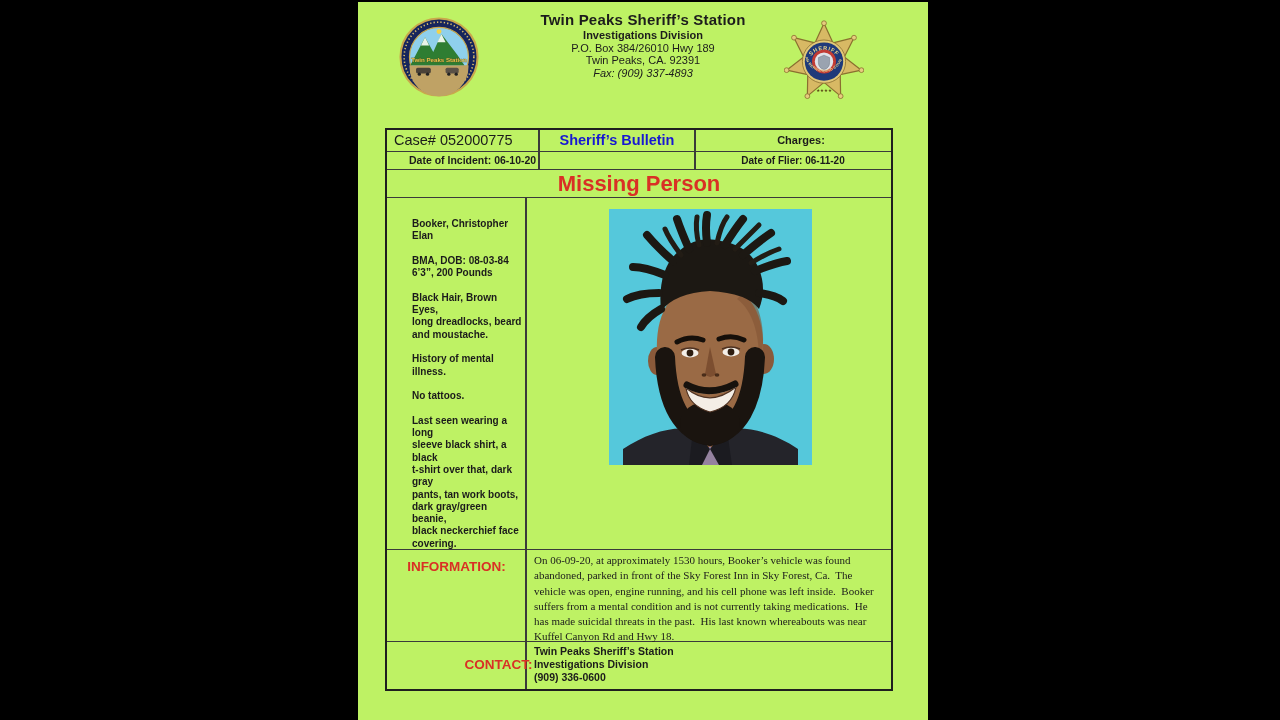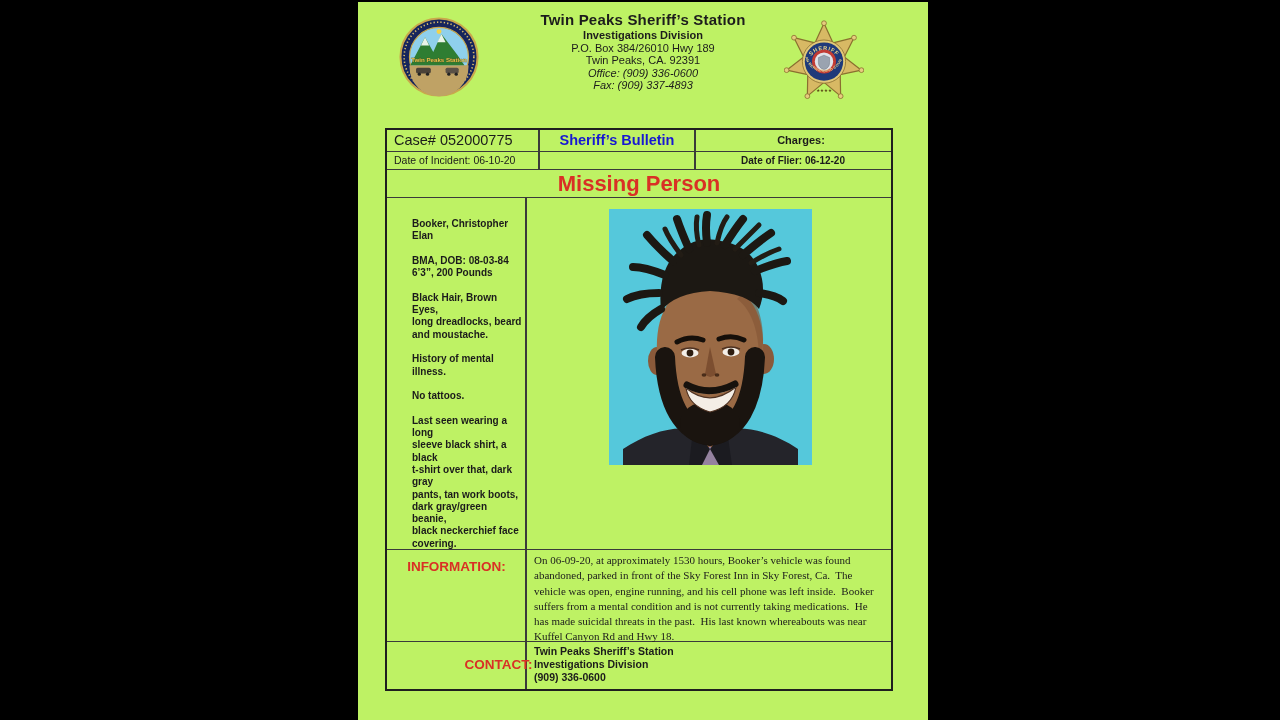--- a/index.html
+++ b/index.html
@@ -22,22 +22,22 @@
   .hline,.vline{position:absolute;background:#3a3a3a;}
   .hline{left:0;width:504px;height:1.5px;}
   .vline{width:1.5px;}
   .cell{position:absolute;box-sizing:border-box;color:#1b1b1b;}
   .case-cell{left:0;top:0;width:152px;height:22px;font-size:14.5px;font-weight:normal;
              line-height:21px;padding-left:7px;}
   .bulletin-cell{left:152px;top:0;width:156px;height:22px;font-size:14.5px;font-weight:bold;
              line-height:21px;text-align:center;}
   .charges-cell{left:308px;top:0;width:212px;height:22px;font-size:11px;font-weight:bold;
              line-height:21px;text-align:center;}
-  .date-incident-cell{left:0;top:22px;width:152px;height:18px;font-size:10.5px;font-weight:normal;
-             line-height:17px;padding-left:7px;}
+  .date-incident-cell{left:0;top:22px;width:152px;height:18px;font-size:10.5px;font-weight:bold;
+             line-height:17px;padding-left:22px;}
   .date-flier-cell{left:308px;top:22px;width:196px;height:18px;font-size:10px;font-weight:bold;
              line-height:17px;text-align:center;}
   .missing-cell{left:0;top:40px;width:504px;height:28px;font-size:22px;font-weight:bold;
              line-height:27px;text-align:center;}
   .desc-cell{left:0;top:68px;width:139px;height:352px;font-size:10px;font-weight:bold;
              line-height:12.3px;padding:20px 4px 0 25px;white-space:pre-wrap;}
   .photo-cell{left:139px;top:68px;width:365px;height:352px;}
   .photo-frame{position:absolute;left:83px;top:11px;width:203px;height:256px;}
   .info-label-cell{left:0;top:420px;width:139px;height:92px;font-size:13.5px;font-weight:bold;
              text-align:center;padding-top:9px;}
@@ -73,21 +73,20 @@
           <circle cx="71" cy="71" r="2" fill="#222"></circle>
         <text x="50" y="56" text-anchor="middle" font-size="7.5" font-weight="bold" fill="#e3c04c" stroke="#5a4a1a" stroke-width="0.45" paint-order="stroke">Twin Peaks Station</text>
       </svg>
     </div>
 
     <div class="hdr-text">
       <div class="hdr-title">Twin Peaks Sheriff’s Station</div>
       <div class="hdr-line bold">Investigations Division</div>
       <div class="hdr-line">P.O. Box 384/26010 Hwy 189</div>
       <div class="hdr-line">Twin Peaks, CA. 92391</div>
-      <div class="hdr-line italic">Office: (909) 336-0600</div>
       <div class="hdr-line italic">Fax: (909) 337-4893</div>
     </div>
 
     <div class="badge-wrap">
       <svg viewBox="0 0 100 110" width="80" height="104">
         <defs>
           <path id="arcTop" d="M30,52 A21,21 0 0 1 70,52" fill="none"></path>
           <path id="arcBot" d="M27,48 A24,24 0 0 0 73,48" fill="none"></path>
         </defs>
         <polygon points="50,4 61.3,28.6 87.5,22.1 75.4,46.2 96.8,62.7 70.3,68.2 70.8,95.2 50,78 29.2,95.2 29.7,68.2 3.2,62.7 24.6,46.2 12.5,22.1 38.7,28.6" fill="#d8b964" stroke="#8a6f2f" stroke-width="1.5" stroke-linejoin="round"></polygon>
@@ -123,21 +122,21 @@
       <div class="hline" style="top:510.5px"></div>
       <div class="vline" style="left:151px;top:0;height:39px"></div>
       <div class="vline" style="left:307px;top:0;height:39px"></div>
       <div class="vline" style="left:138px;top:67px;height:492px"></div>
 
       <div class="cell case-cell">Case# 052000775</div>
       <div class="cell bulletin-cell" style="color:#1717d2">Sheriff’s Bulletin</div>
       <div class="cell charges-cell">Charges:</div>
 
       <div class="cell date-incident-cell">Date of Incident: 06-10-20</div>
-      <div class="cell date-flier-cell">Date of Flier: 06-12-20</div>
+      <div class="cell date-flier-cell">Date of Flier: 06-11-20</div>
 
       <div class="cell missing-cell" style="color:#d93025">Missing Person</div>
 
       <div class="cell desc-cell">Booker, Christopher Elan
 
 BMA, DOB: 08-03-84
 6’3”, 200 Pounds
 
 Black Hair, Brown Eyes,
 long dreadlocks, beard

